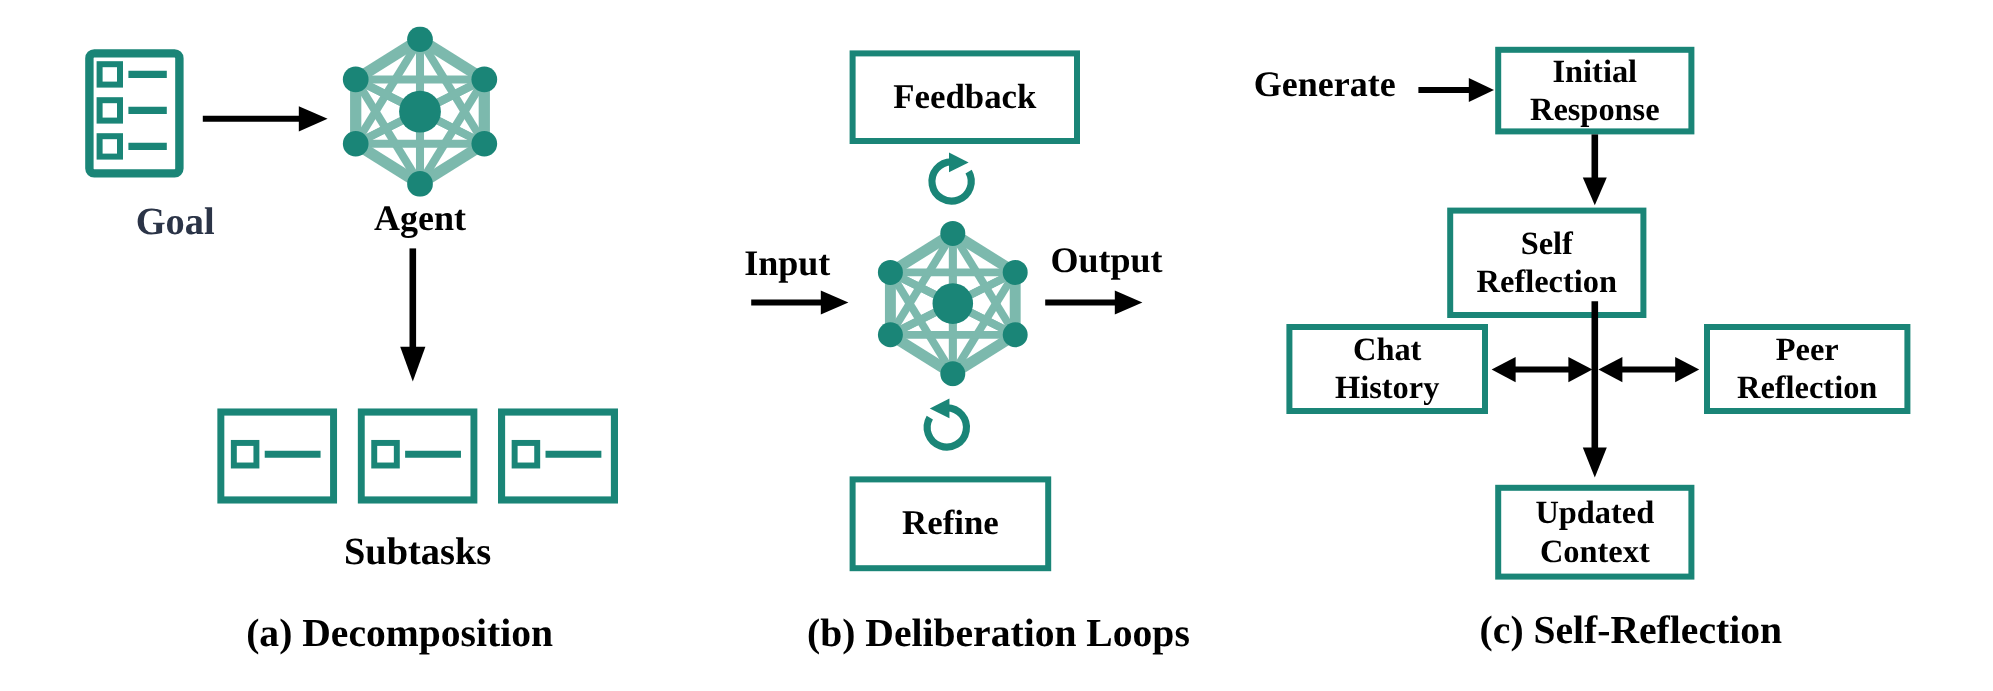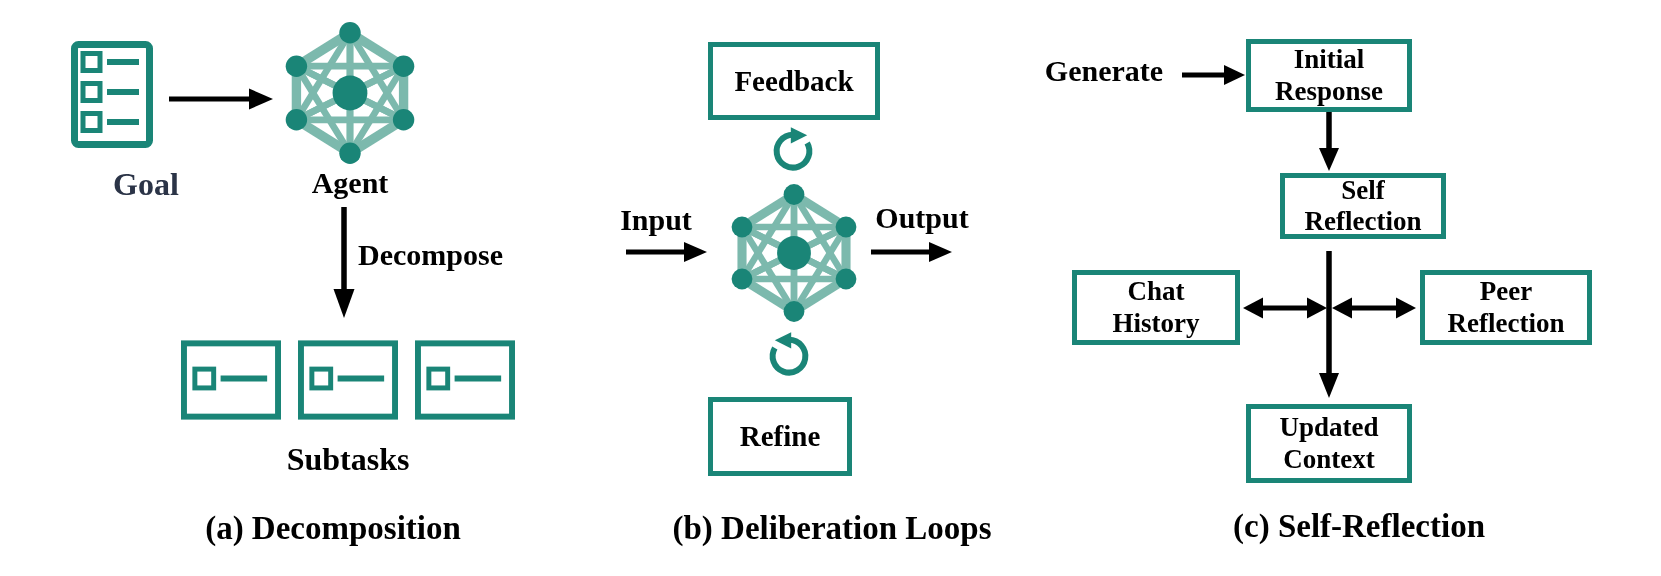--- a/index.html
+++ b/index.html
@@ -117,37 +117,36 @@
     <use href="#net" width="134" height="142"></use>
   </svg>
 
   <div class="abs label center" style="left:350px;top:168px">Agent</div>
 
   <svg class="abs" style="left:331px;top:205px" width="26" height="115" viewBox="0 0 26 115">
     <line x1="13" y1="2" x2="13" y2="86" stroke="#000" stroke-width="5.5"></line>
     <polygon points="2.5,84 23.5,84 13,113" fill="#000"></polygon>
   </svg>
 
-  <div class="abs label" style="left:358px;top:240px">Decompose</div>
 
   <svg class="abs" style="left:181px;top:340px" width="100" height="80">
       <use href="#task" width="100" height="80"></use>
     </svg>
   <svg class="abs" style="left:298px;top:340px" width="100" height="80">
       <use href="#task" width="100" height="80"></use>
     </svg>
   <svg class="abs" style="left:415px;top:340px" width="100" height="80">
       <use href="#task" width="100" height="80"></use>
     </svg>
 
   <div class="abs label center" style="left:348px;top:443px;font-size:32px">Subtasks</div>
 
   <div class="abs caption center" style="left:290px;top:512px">(a) Decomposition</div>
 
-  <div class="abs tealbox" style="left:708px;top:42px;width:172px;height:78px">
+  <div class="abs tealbox" style="left:708px;top:42px;width:192px;height:78px">
     <span class="txt-single">Feedback</span>
   </div>
 
   <svg class="abs" style="left:769px;top:127px" width="48" height="44" viewBox="0 0 44 40">
     <path d="M 22 7 A 15 15 0 1 0 34.99 14.5" fill="none" stroke="#1a8577" stroke-width="5.5"></path>
     <polygon points="20,0 20,15 35,7.5" fill="#1a8577"></polygon>
   </svg>
 
   <svg class="abs" style="left:729px;top:184px" width="130" height="138">
     <use href="#net" width="130" height="138"></use>
@@ -163,21 +162,21 @@
   <svg class="abs" style="left:870px;top:241px" width="84" height="22" viewBox="0 0 84 22">
     <line x1="1" y1="11" x2="61" y2="11" stroke="#000" stroke-width="5"></line>
     <polygon points="59,1 59,21 82,11" fill="#000"></polygon>
   </svg>
 
   <svg class="abs" style="left:765px;top:332px" width="48" height="44" viewBox="0 0 44 40">
     <path d="M 22 7 A 15 15 0 1 1 9.01 14.5" fill="none" stroke="#1a8577" stroke-width="5.5"></path>
     <polygon points="24,0 24,15 9,7.5" fill="#1a8577"></polygon>
   </svg>
 
-  <div class="abs tealbox" style="left:708px;top:397px;width:144px;height:79px">
+  <div class="abs tealbox" style="left:708px;top:397px;width:168px;height:79px">
     <span class="txt-single">Refine</span>
   </div>
 
   <div class="abs caption center" style="left:789px;top:512px">(b) Deliberation Loops</div>
 
   <div class="abs label center" style="left:1104px;top:56px">Generate</div>
   <svg class="abs" style="left:1181px;top:63px" width="66" height="24" viewBox="0 0 66 24">
     <line x1="1" y1="12" x2="45" y2="12" stroke="#000" stroke-width="5"></line>
     <polygon points="43,2 43,22 64,12" fill="#000"></polygon>
   </svg>
@@ -185,21 +184,21 @@
   <div class="abs tealbox" style="left:1246px;top:39px;width:166px;height:73px">
     <span class="txt">Initial
 Response</span>
   </div>
 
   <svg class="abs" style="left:1316px;top:112px" width="26" height="60" viewBox="0 0 26 60">
     <line x1="13" y1="0" x2="13" y2="38" stroke="#000" stroke-width="5.5"></line>
     <polygon points="3,36 23,36 13,59" fill="#000"></polygon>
   </svg>
 
-  <div class="abs tealbox" style="left:1280px;top:173px;width:166px;height:66px">
+  <div class="abs tealbox" style="left:1206px;top:173px;width:166px;height:92px">
     <span class="txt">Self
 Reflection</span>
   </div>
 
   <svg class="abs" style="left:1316px;top:251px" width="26" height="148" viewBox="0 0 26 148">
     <line x1="13" y1="0" x2="13" y2="124" stroke="#000" stroke-width="5.5"></line>
     <polygon points="3,122 23,122 13,147" fill="#000"></polygon>
   </svg>
 
   <div class="abs tealbox" style="left:1072px;top:270px;width:168px;height:75px">

